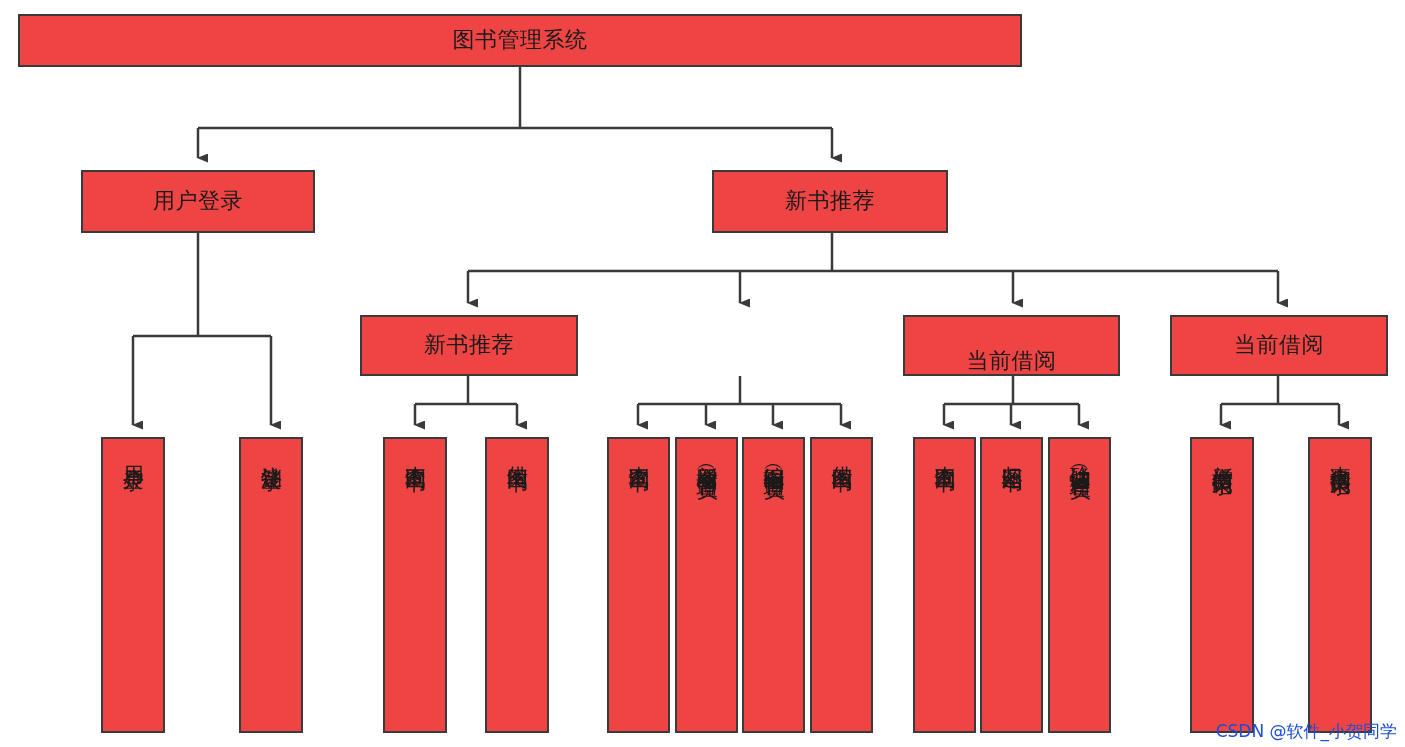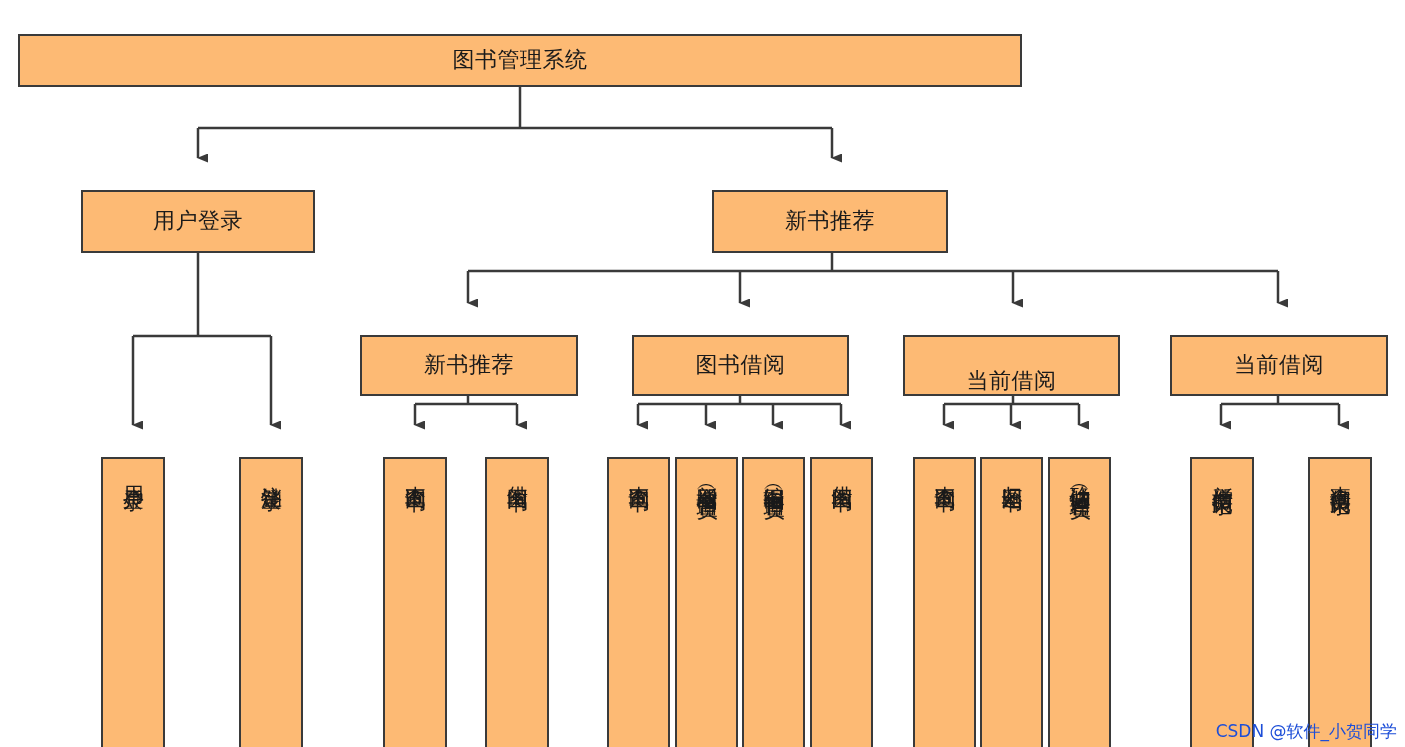--- a/index.html
+++ b/index.html
@@ -12,26 +12,25 @@
     width: 1405px;
     height: 747px;
     background: #ffffff;
     font-family: "DejaVu Sans", "Liberation Sans", sans-serif;
     overflow: hidden;
   }
   .node {
     position: absolute;
     box-sizing: border-box;
     border: 2.5px solid #3a3a3a;
-    background: #fdba74;
+    background: #ef4444;
     display: flex;
     align-items: center;
     justify-content: center;
     color: #1a1a1a;
-    margin-top: 20px;
   }
   .node-label {
     display: block;
     text-align: center;
     white-space: nowrap;
     line-height: 1.12;
   }
   
   .node.horiz .node-label {
     font-size: 22px;
@@ -138,23 +137,20 @@
   </div>
 
   <div class="node horiz" style="left:712px; top:170px; width:236px; height:63px;">
     <span class="node-label">新书推荐</span>
   </div>
 
   <div class="node horiz" style="left:360px; top:315px; width:218px; height:61px;">
     <span class="node-label">新书推荐</span>
   </div>
 
-  <div class="node horiz" style="left:632px; top:315px; width:217px; height:61px;">
-    <span class="node-label">图书借阅</span>
-  </div>
 
   <div class="node horiz" style="left:903px; top:315px; width:217px; height:61px;align-items:flex-end;">
     <span class="node-label">当前借阅</span>
   </div>
 
   <div class="node horiz" style="left:1170px; top:315px; width:218px; height:61px;">
     <span class="node-label">当前借阅</span>
   </div>
 
   <div class="node vert" style="left:101px; top:437px; width:64px; height:296px;">

